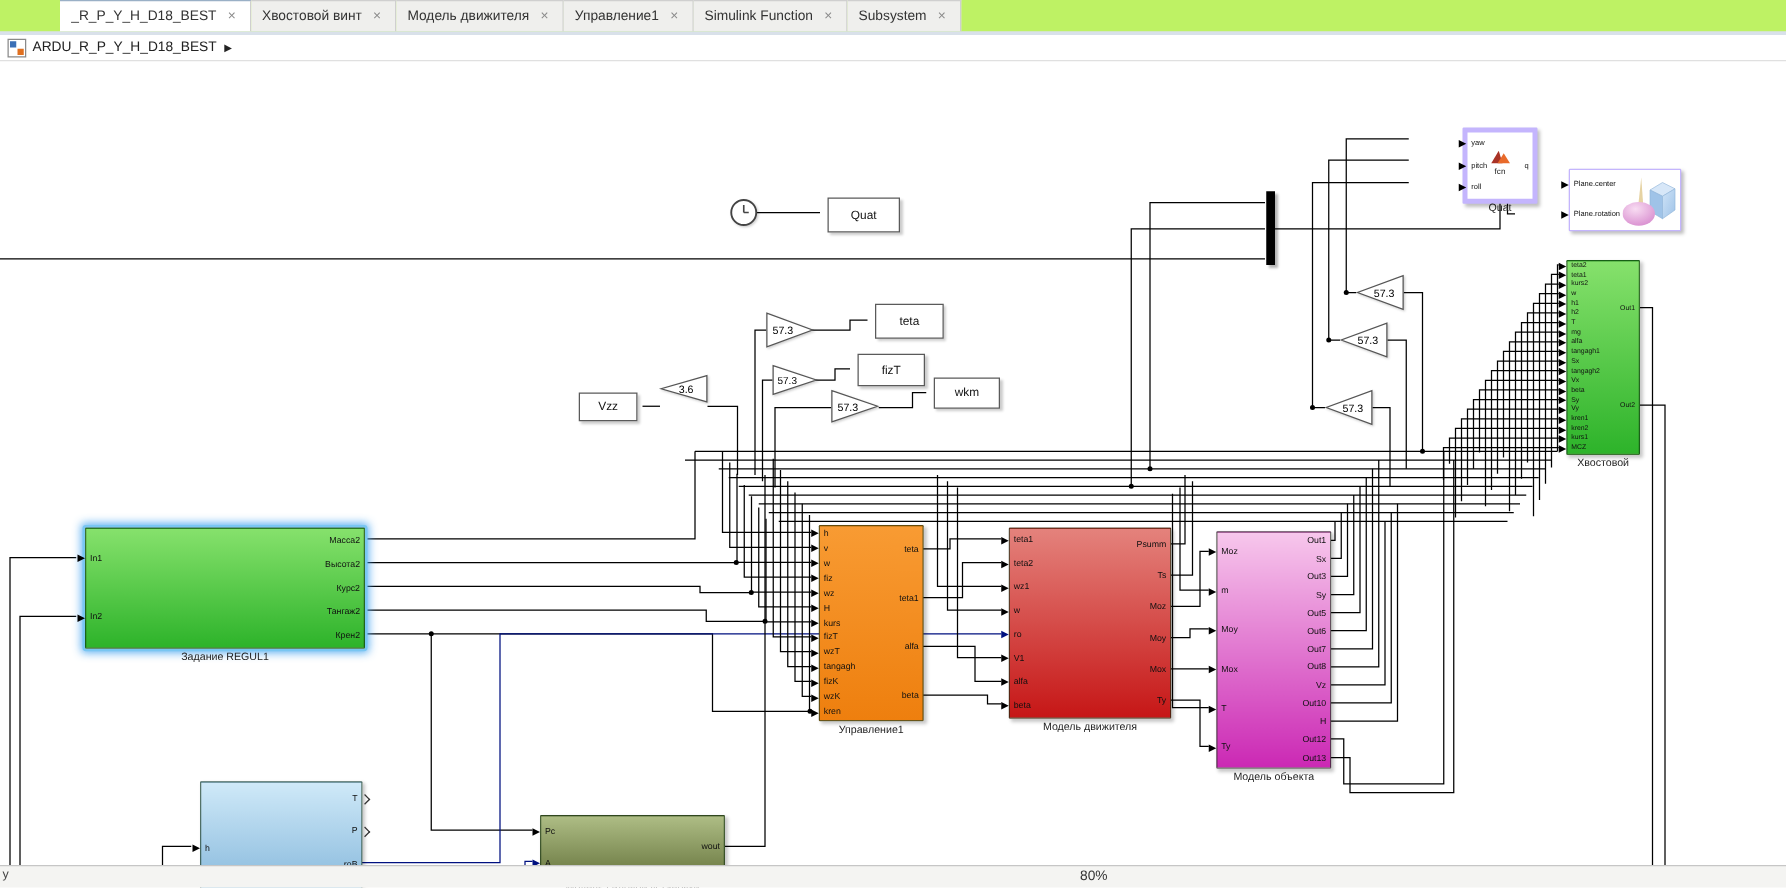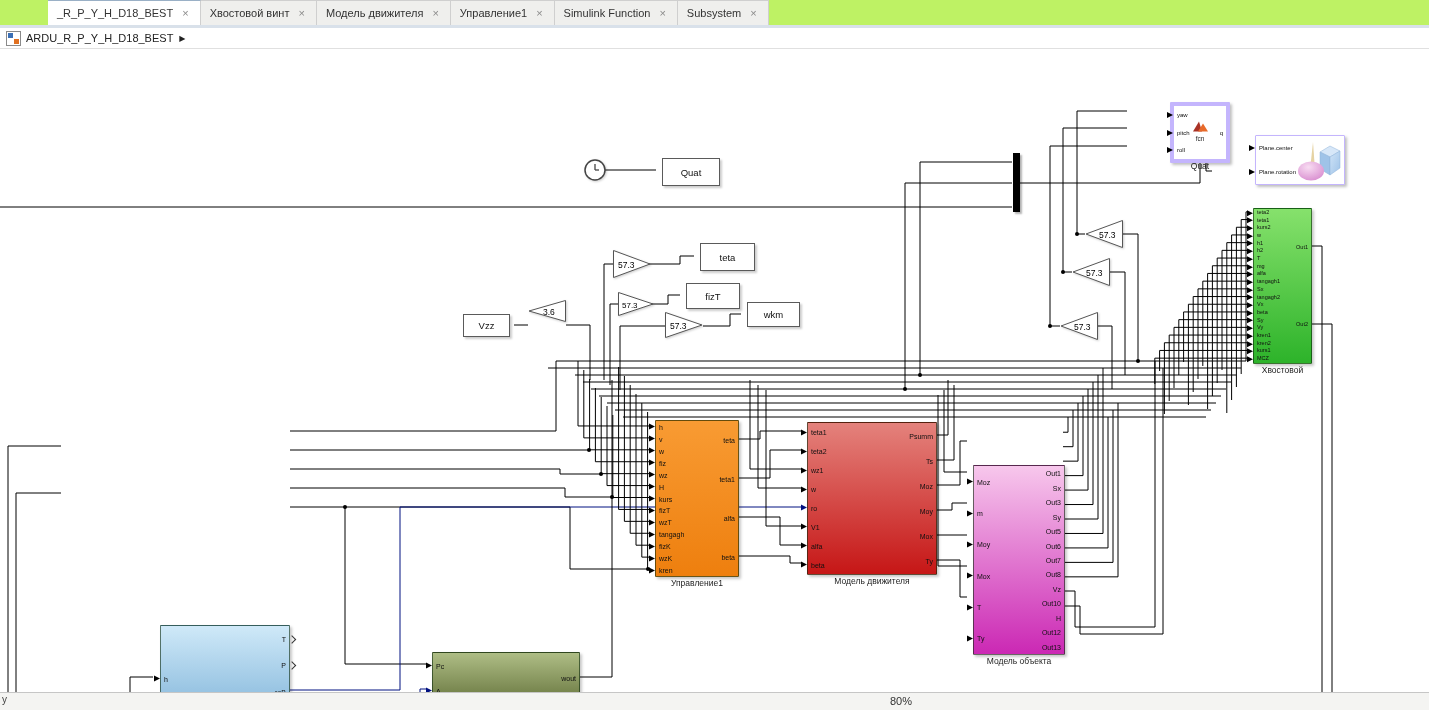--- a/index.html
+++ b/index.html
@@ -63,21 +63,21 @@
   #mux{position:absolute;left:1013px;top:103px;width:7px;height:59px;background:#000;
        box-shadow:2px 2px 2px rgba(0,0,0,.3);}
 
   
   .planeart{position:absolute;right:2px;top:2px;}
 
   
   #statusbar{position:absolute;left:0;top:692px;width:1429px;height:18px;background:#f4f4f2;
              border-top:1px solid #c6c6c6;font-size:11px;color:#333;}
   #statusleft{position:absolute;left:2px;top:1px;font-size:10px;color:#444;}
-  #zoomlevel{position:absolute;left:890px;top:2px;text-align:center;}
+  #zoomlevel{position:absolute;left:864px;top:2px;text-align:center;}
 </style>
 </head>
 <body>
 
 <div id="tabbar">
     <div class="tab active">
       <span>_R_P_Y_H_D18_BEST</span>
       <span class="tclose">×</span>
     </div>
     <div class="tab">
@@ -284,20 +284,32 @@
         <text x="14" y="17.5" font-size="8.5">57.3</text>
       </svg></div>
   <div class="gain" style="left:1060px;top:262px;">
     <svg width="38" height="28">
         <polygon points="37.5,0.5 37.5,27.5 1,14" fill="#fff" stroke="#555"></polygon>
         <text x="14" y="17.5" font-size="8.5">57.3</text>
       </svg></div>
 
   <div id="mux"></div>
 
+  <div class="sim-block selected" style="left: 68px; top: 372px; width: 222px; height: 95px; background: linear-gradient(rgb(134, 225, 108), rgb(45, 179, 42));">
+      <div class="ports">
+        <span class="port in" style="top: 25%;"><i class="pa"></i><b>In1</b></span>
+        <span class="port in" style="top: 75%;"><i class="pa"></i><b>In2</b></span>
+        <span class="port out" style="top: 10%;"><b>Масса2</b></span>
+        <span class="port out" style="top: 30%;"><b>Высота2</b></span>
+        <span class="port out" style="top: 50%;"><b>Курс2</b></span>
+        <span class="port out" style="top: 70%;"><b>Тангаж2</b></span>
+        <span class="port out" style="top: 90%;"><b>Крен2</b></span>
+      </div>
+      <div class="blk-label">Задание REGUL1</div>
+    </div>
 
   <div class="sim-block" style="left: 655px; top: 370px; width: 82px; height: 155px; background: linear-gradient(rgb(248, 155, 51), rgb(238, 127, 14));">
       <div class="ports">
         <span class="port in" style="top: 3.84615%;"><i class="pa"></i><b>h</b></span>
         <span class="port in" style="top: 11.5385%;"><i class="pa"></i><b>v</b></span>
         <span class="port in" style="top: 19.2308%;"><i class="pa"></i><b>w</b></span>
         <span class="port in" style="top: 26.9231%;"><i class="pa"></i><b>fiz</b></span>
         <span class="port in" style="top: 34.6154%;"><i class="pa"></i><b>wz</b></span>
         <span class="port in" style="top: 42.3077%;"><i class="pa"></i><b>H</b></span>
         <span class="port in" style="top: 50%;"><i class="pa"></i><b>kurs</b></span>
@@ -328,21 +340,21 @@
         <span class="port out" style="top: 8.33333%;"><b>Psumm</b></span>
         <span class="port out" style="top: 25%;"><b>Ts</b></span>
         <span class="port out" style="top: 41.6667%;"><b>Moz</b></span>
         <span class="port out" style="top: 58.3333%;"><b>Moy</b></span>
         <span class="port out" style="top: 75%;"><b>Mox</b></span>
         <span class="port out" style="top: 91.6667%;"><b>Ty</b></span>
       </div>
       <div class="blk-label">Модель движителя</div>
     </div>
 
-  <div class="sim-block" style="left: 973px; top: 375px; width: 90px; height: 188px; background: linear-gradient(rgb(247, 199, 236), rgb(203, 40, 180)); margin-top: 40px;">
+  <div class="sim-block" style="left: 973px; top: 375px; width: 90px; height: 188px; background: linear-gradient(rgb(247, 199, 236), rgb(203, 40, 180));">
       <div class="ports">
         <span class="port in" style="top: 8.33333%;"><i class="pa"></i><b>Moz</b></span>
         <span class="port in" style="top: 25%;"><i class="pa"></i><b>m</b></span>
         <span class="port in" style="top: 41.6667%;"><i class="pa"></i><b>Moy</b></span>
         <span class="port in" style="top: 58.3333%;"><i class="pa"></i><b>Mox</b></span>
         <span class="port in" style="top: 75%;"><i class="pa"></i><b>T</b></span>
         <span class="port in" style="top: 91.6667%;"><i class="pa"></i><b>Ty</b></span>
         <span class="port out" style="top: 3.84615%;"><b>Out1</b></span>
         <span class="port out" style="top: 11.5385%;"><b>Sx</b></span>
         <span class="port out" style="top: 19.2308%;"><b>Out3</b></span>

